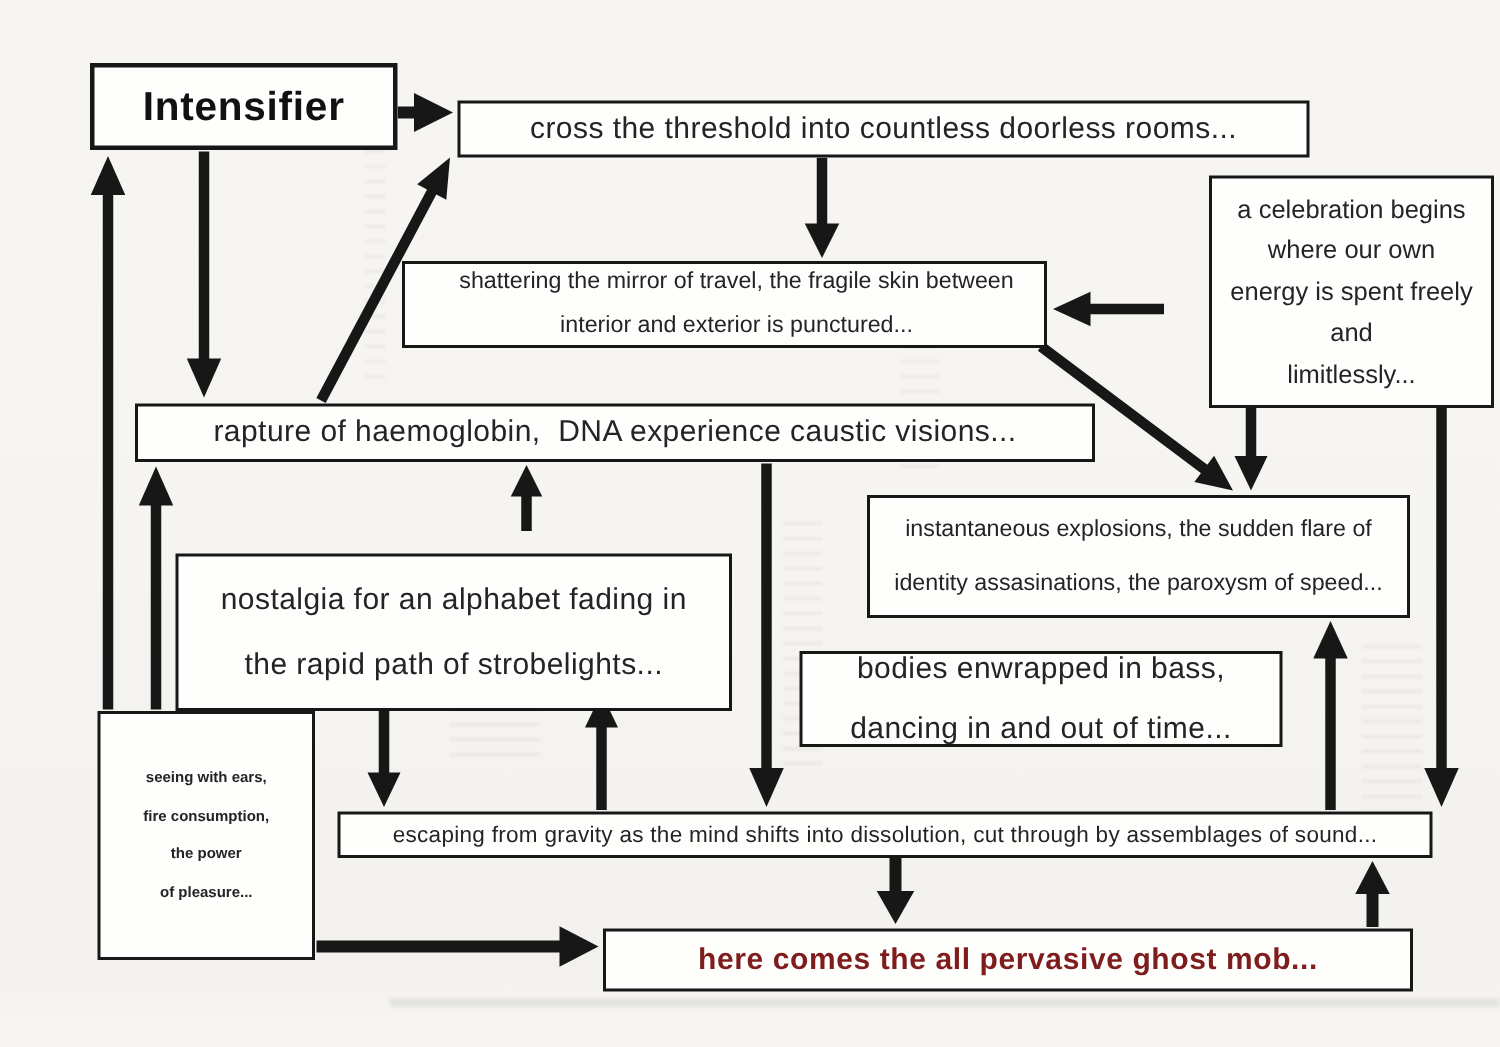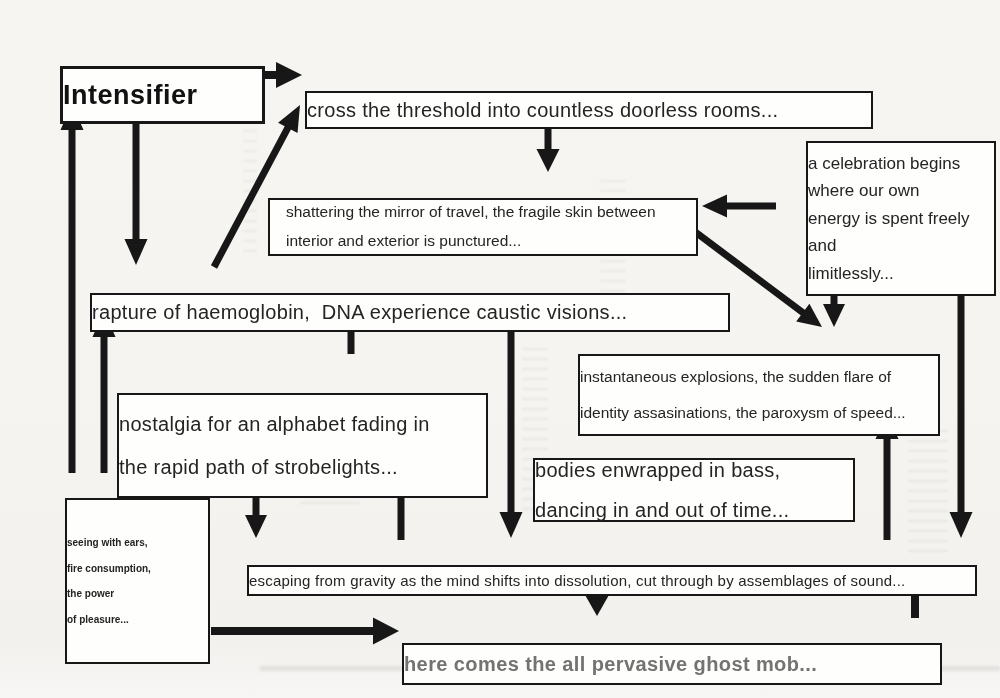--- a/index.html
+++ b/index.html
@@ -4,34 +4,34 @@
 <style>
   html,body{margin:0;padding:0;background:#e9e8e5;}
   .stage{
     position:relative;width:1000px;height:698px;overflow:hidden;
     background:linear-gradient(180deg,#f6f5f2 0%,#f5f4f1 55%,#f2f1ee 92%,#f7f6f4 100%);
     font-family:"Liberation Sans", sans-serif;
   }
   .node{
     position:absolute;box-sizing:border-box;background:#fefefd;
     border:2px solid #171717;display:flex;align-items:center;justify-content:center;
-    text-align:left;color:#242424;z-index:3;margin-top:24px;
+    text-align:center;color:#242424;z-index:3;
   }
   .node span{white-space:pre-wrap;display:block;width:100%;}
   .n-intensifier{border-width:3px;font-weight:700;font-size:27px;letter-spacing:.5px;color:#111;}
   .n-threshold{font-size:20px;letter-spacing:.3px;border-width:2.5px;}
   .n-celebration{font-size:17px;line-height:1.62;border-width:2.5px;}
   .n-shattering{font-size:15.5px;line-height:1.85;padding-left:16px;}
   .n-rapture{font-size:20px;letter-spacing:.3px;}
   .n-instantaneous{font-size:15.5px;line-height:2.35;}
   .n-nostalgia{font-size:20px;line-height:2.15;letter-spacing:.3px;}
   .n-bodies{font-size:20px;line-height:2.0;letter-spacing:.3px;}
   .n-seeing{font-size:10px;line-height:2.55;font-weight:bold;}
   .n-escaping{font-size:15px;letter-spacing:.2px;}
-  .n-ghostmob{font-weight:700;font-size:20px;letter-spacing:.4px;border-width:2.5px;color:#737373;}
+  .n-ghostmob{font-weight:700;font-size:20px;letter-spacing:.4px;border-width:2.5px;color:#7f1d1d;}
   svg.arrows{position:absolute;left:0;top:0;z-index:2;}
   .bleed{
     position:absolute;z-index:1;opacity:.055;filter:blur(1px);
     background:repeating-linear-gradient(180deg,#2a2a2a 0 2px,transparent 2px 10px);
   }
   .edge-shadow{
     position:absolute;z-index:1;background:rgba(60,58,54,.10);filter:blur(1.4px);
   }
 </style>
 </head>
@@ -161,21 +161,21 @@
 dancing in and out of time...</span>
   </div>
 
   <div class="node n-seeing" style="left:65px;top:474px;width:145px;height:166px">
     <span>seeing with ears,
 fire consumption,
 the power
 of pleasure...</span>
   </div>
 
-  <div class="node n-escaping" style="left:247px;top:541px;width:730px;height:31px">
+  <div class="node n-escaping" style="left:225px;top:541px;width:730px;height:31px">
     <span>escaping from gravity as the mind shifts into dissolution, cut through by assemblages of sound...</span>
   </div>
 
   <div class="node n-ghostmob" style="left:402px;top:619px;width:540px;height:42px">
     <span>here comes the all pervasive ghost mob...</span>
   </div>
 
 </div>
 
 </body></html>

